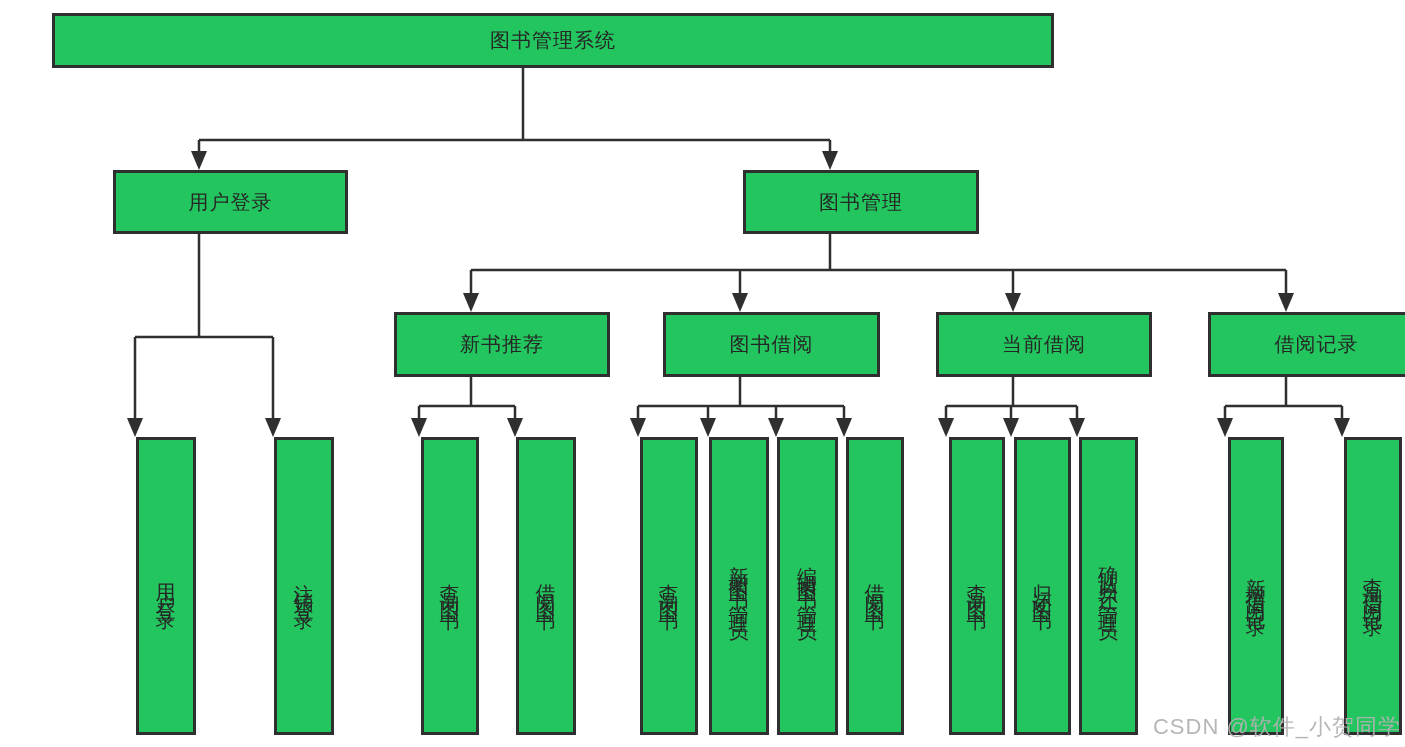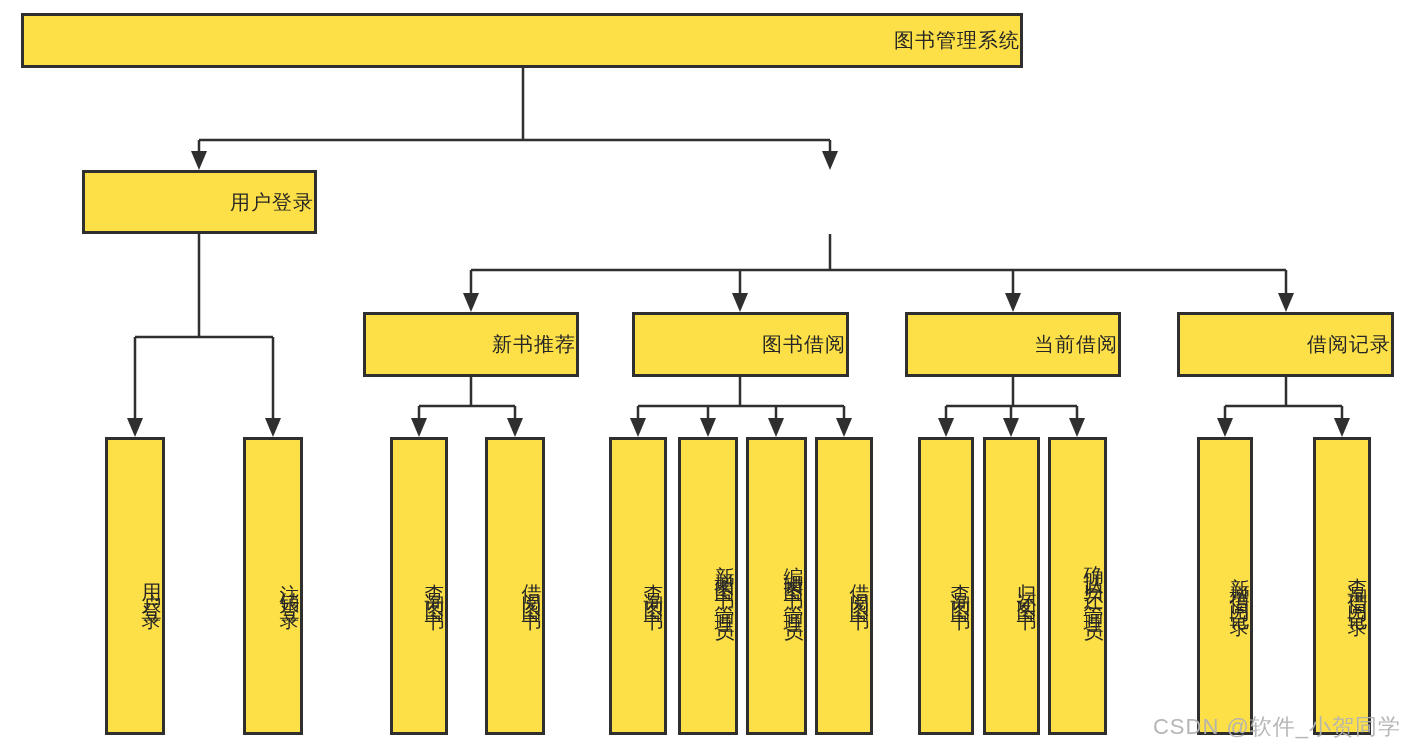--- a/index.html
+++ b/index.html
@@ -20,28 +20,29 @@
     left: 0;
     top: 0;
     width: 1405px;
     height: 747px;
     pointer-events: none;
   }
   .node {
     position: absolute;
     box-sizing: border-box;
     border: 3px solid #2f2f2f;
-    background: #fde047;
+    background: #22c55e;
     display: flex;
     align-items: center;
-    justify-content: flex-end;
+    justify-content: center;
     color: #262626;
     font-size: 20px;
     letter-spacing: 1px;
     z-index: 2;
+    margin-left: 31px;
   }
   .node.root   { left: 21px;  top: 13px;  width: 1002px; height: 55px; }
   .node.lvl2-a { left: 82px;  top: 170px; width: 235px;  height: 64px; }
   .node.lvl2-b { left: 712px; top: 170px; width: 236px;  height: 64px; }
   .node.lvl3   { top: 312px; height: 65px; }
   .node.s0 { left: 363px;  width: 216px; }
   .node.s1 { left: 632px;  width: 217px; }
   .node.s2 { left: 905px;  width: 216px; }
   .node.s3 { left: 1177px; width: 217px; }
   .node.leaf { top: 437px; height: 298px; }
@@ -127,20 +128,23 @@
     </g>
   </svg>
 
   <div class="node root">
     <span>图书管理系统</span>
   </div>
 
   <div class="node lvl2-a">
     <span>用户登录</span>
   </div>
+  <div class="node lvl2-b">
+    <span>图书管理</span>
+  </div>
 
   <div class="node lvl3 s0">
     <span>新书推荐</span>
   </div>
   <div class="node lvl3 s1">
     <span>图书借阅</span>
   </div>
   <div class="node lvl3 s2">
     <span>当前借阅</span>
   </div>

